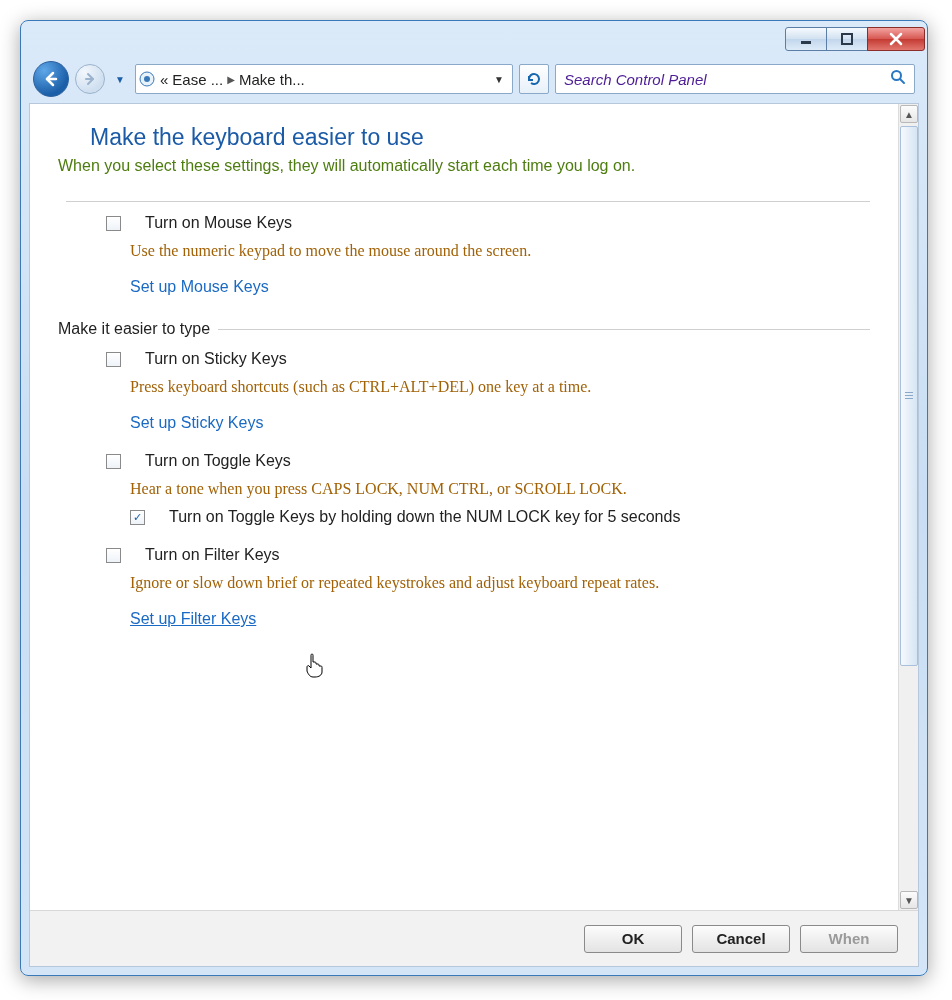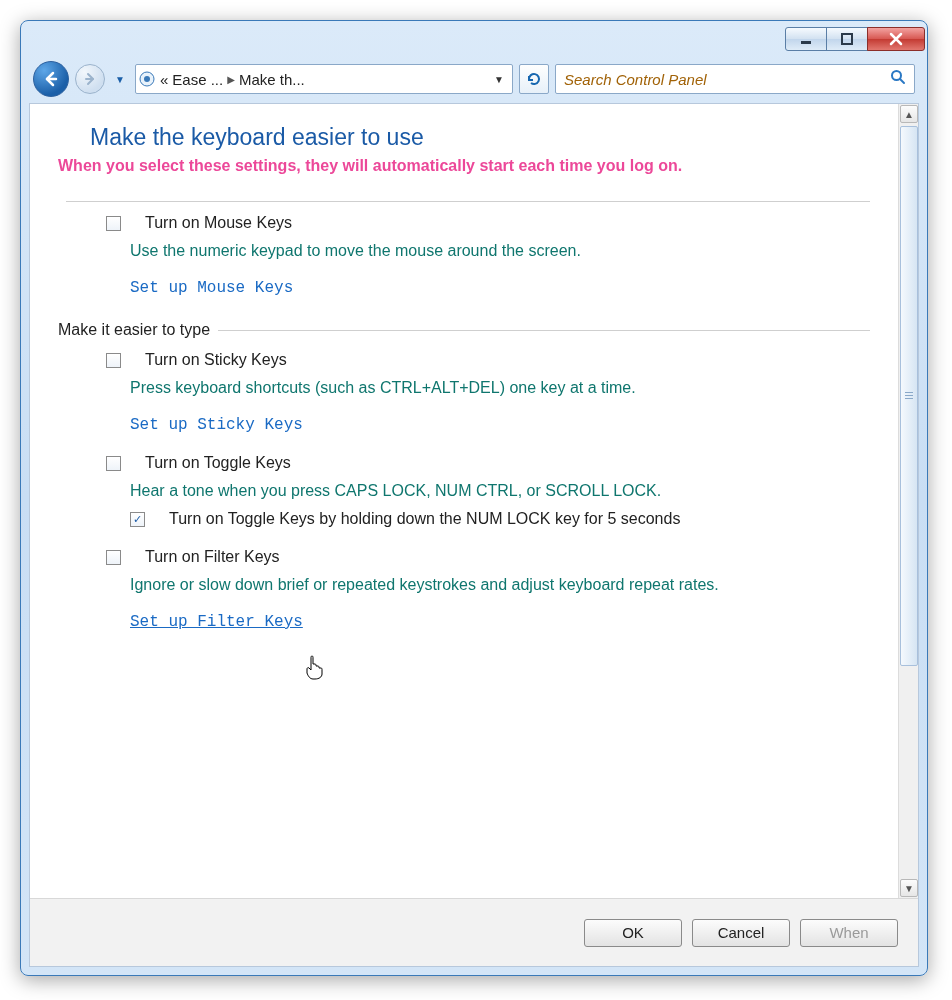--- a/index.html
+++ b/index.html
@@ -114,21 +114,21 @@
 }
 .search {
   width: 360px;
   height: 30px;
   background: #fff;
   border: 1px solid #8aa8c8;
   border-radius: 2px;
   display: flex;
   align-items: center;
   padding: 0 8px;
-  color: #a16207;
+  color: #4c1d95;
   font-style: italic;
 }
 .search .mag { margin-left:auto;font-style:normal;color:#2a78c4;font-size:16px; }
 .client {
   flex: 1;
   background: #fff;
   border: 1px solid #b7c8dc;
   margin: 0 8px 8px 8px;
   display: flex;
   flex-direction: column;
@@ -146,23 +146,22 @@
 }
 h1.page-title {
   font-size: 23px;
   font-weight: 400;
   color: #1a5aa6;
   margin-bottom: 6px;
   margin-left: 32px;
 }
 p.page-sub {
   font-size: 16px;
-  color: #ec4899;
+  color: #4d7c0f;
   margin-bottom: 26px;
-  font-weight: bold;
 }
 .group {
   margin-bottom: 24px;
 }
 .group-head {
   display: flex;
   align-items: center;
   font-size: 16px;
   color: #222;
   margin-bottom: 12px;
@@ -191,35 +190,35 @@
   border: 1px solid #8a8a8a;
   background: linear-gradient(to bottom,#fff,#eef3f9);
   display: flex;
   align-items: center;
   justify-content: center;
   font-size: 11px;
   color: #1a5aa6;
 }
 .desc {
   font-size: 16px;
-  color: #0f766e;
+  color: #a16207;
   margin-left: 24px;
   margin-bottom: 18px;
+  font-family: Liberation Serif, serif;
 }
 .sub-check {
   margin-left: 24px;
 }
 a.setlink {
   display: inline-block;
   margin-left: 24px;
   font-size: 16px;
   color: #1a6ac4;
   text-decoration: none;
   cursor: pointer;
-  font-family: Liberation Mono, monospace;
 }
 a.setlink.hover { text-decoration: underline; }
 .scrollbar {
   width: 20px;
   background: #f0f0f0;
   border-left: 1px solid #dcdcdc;
   position: relative;
 }
 .sb-arrow {
   width: 18px;height:18px;
@@ -239,28 +238,29 @@
   background:linear-gradient(to right,#f5f9fd,#d6e5f3);
   border:1px solid #a8c0dc;
   border-radius:2px;
 }
 .sb-grip{
   position:absolute;top:50%;left:50%;transform:translate(-50%,-50%);
   width:8px;height:8px;
   background:repeating-linear-gradient(to bottom,#8aa8c8 0,#8aa8c8 1px,transparent 1px,transparent 3px);
 }
 .footer {
-  height: 68px;
+  height: 56px;
   border-top: 1px solid #d8d8d8;
   background: #f2f2f2;
   display: flex;
   align-items: center;
   justify-content: flex-end;
   padding: 0 20px;
   gap: 10px;
+  font-weight: bold;
 }
 .btn {
   min-width: 98px;
   height: 28px;
   border: 1px solid #8a8a8a;
   border-radius: 3px;
   background: linear-gradient(to bottom,#fcfcfc,#e3e3e3);
   font-size: 15px;
   color: #222;
   display:flex;align-items:center;justify-content:center;

